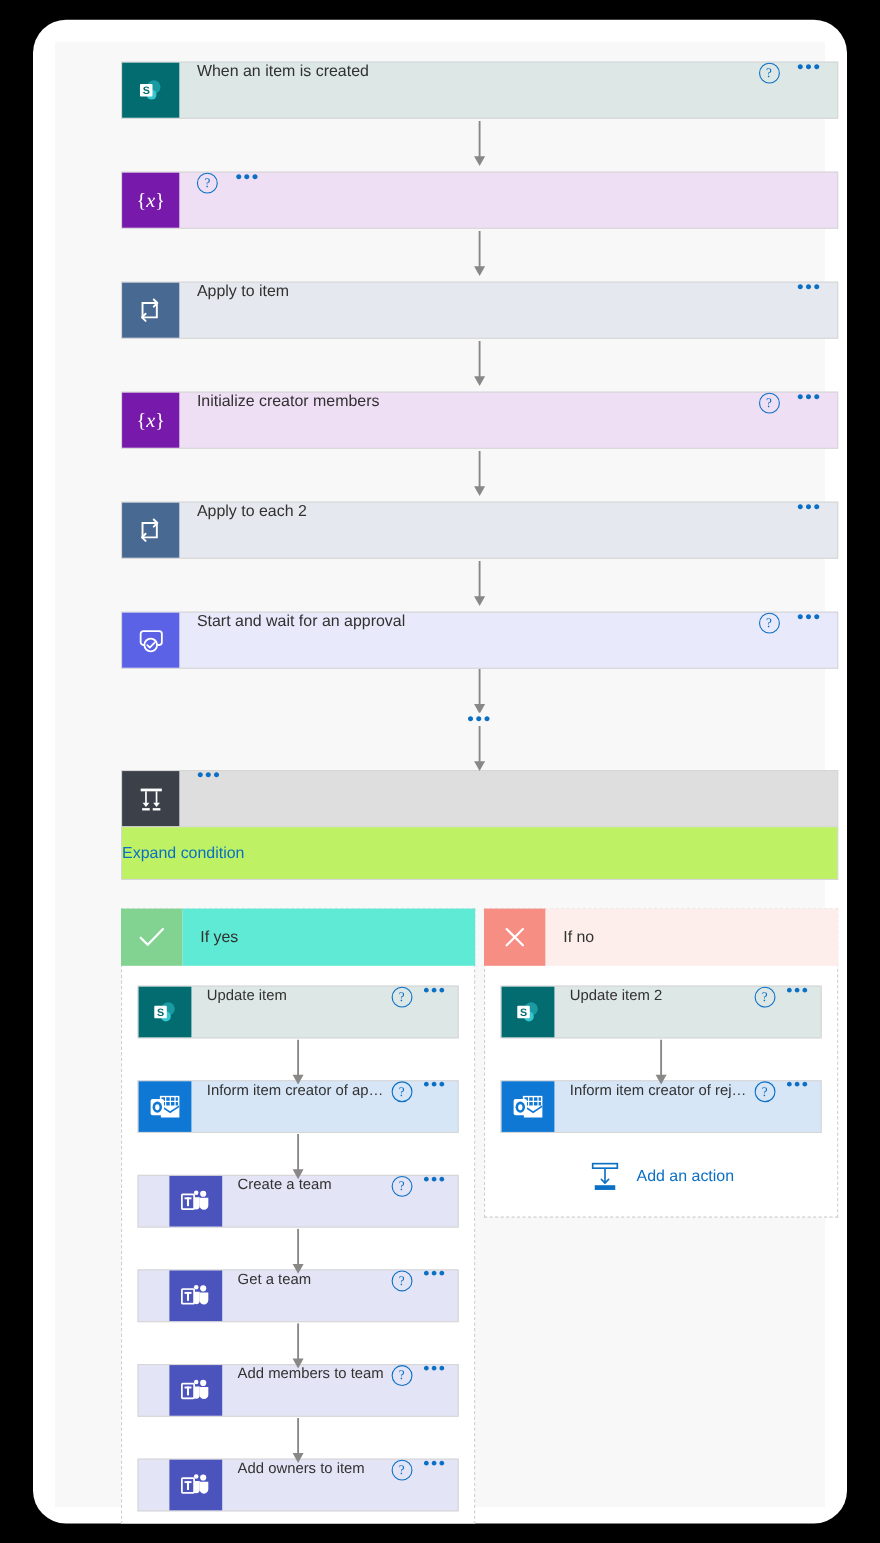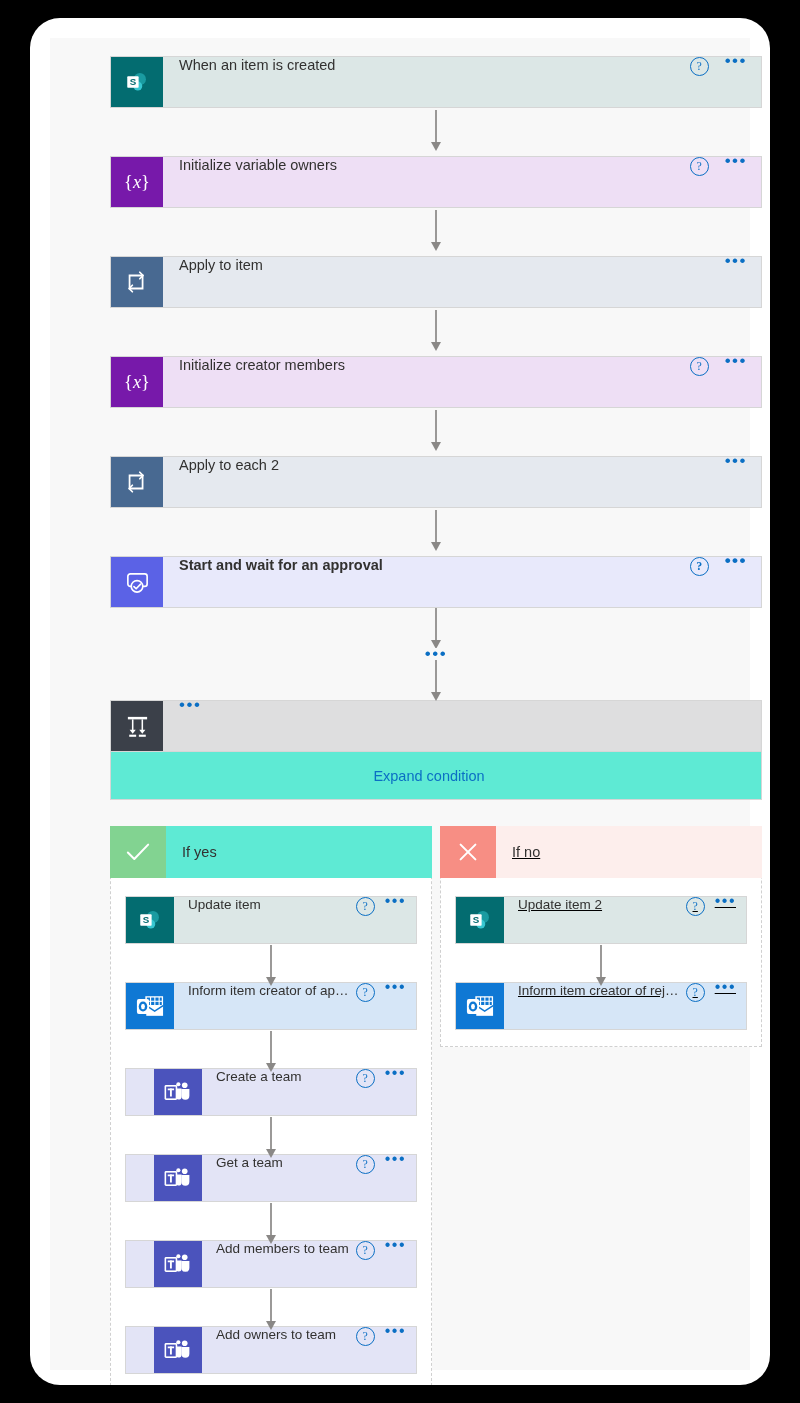--- a/index.html
+++ b/index.html
@@ -99,21 +99,21 @@
     text-align: right;
   }
 
   
   .sp   { background: #dce7e6; }
   .sp   .icon-box { background: #036c70; }
   .var  { background: #eedff5; }
   .var  .icon-box { background: #7719aa; }
   .loop { background: #e5e9ef; }
   .loop .icon-box { background: #486991; }
-  .appr { background: #e8e9fb; font-weight: bold; }
+  .appr { background: #e8e9fb; }
   .appr .icon-box { background: #5b62e6; }
   .cond { background: #dededf; }
   .cond .icon-box { background: #3b4049; }
   .otlk { background: #d6e6f7; }
   .otlk .icon-box { background: #0f78d4; }
   .team { background: #e3e4f6; padding-left: 28px; }
   .team .icon-box { background: #4b53bc; }
 
   
   .connector {
@@ -140,27 +140,27 @@
     letter-spacing: 1.6px;
     line-height: 8px;
     background: #f8f8f8;
     padding: 2px 4px;
   }
 
   
   .cond-expand {
     width: 100%;
     box-sizing: border-box;
-    background: #5eead4;
+    background: #bef264;
     border: 1px solid #d6d6d6;
     border-top: none;
     height: 48px;
     display: flex;
     align-items: center;
-    justify-content: center;
+    justify-content: flex-start;
     padding-right: 14px;
   }
   .link-blue {
     color: #0b6fc4;
     font-size: 14.5px;
     cursor: pointer;
   }
 
   
   .branches {
@@ -169,21 +169,21 @@
     margin-top: 26px;
   }
   .branch {
     background: #ffffff;
     border: 1px dashed #d0d0d0;
     box-sizing: border-box;
     padding: 0 0 16px 0;
     align-self: flex-start;
   }
   .branch.yes { width: 322px; }
-  .branch.no  { width: 322px; text-decoration: underline; }
+  .branch.no  { width: 322px; }
 
   .branch-head {
     display: flex;
     align-items: stretch;
     height: 52px;
     margin: -1px -1px 0 -1px;
   }
   .branch-head .bh-icon {
     width: 56px;
     min-width: 56px;
@@ -263,21 +263,20 @@
         </div>
         <div class="card var">
           <div class="icon-box">
             <span style="display: flex; align-items: center; justify-content: center;">
               <svg width="30" height="26" viewBox="0 0 36 28">
         <text x="18" y="21" font-family="Liberation Serif, serif" font-size="22" fill="#fff" text-anchor="middle">{<tspan font-style="italic">x</tspan>}</text>
       </svg>
             </span>
           </div>
           <div class="card-body">
-            <div class="card-title">Initialize variable owners</div>
             <div class="help-icon">?</div>
             <div class="more-icon">•••</div>
           </div>
         </div>
         <div class="connector">
           <div class="stem" style="height: 44px;">
             <span style="display: flex; align-items: center; justify-content: center;">
               <svg class="arrow-svg" width="16" height="100%" viewBox="0 0 16 44" preserveAspectRatio="none">
         <path d="M8 0v34" stroke="#8a8886" stroke-width="1.7" fill="none"></path>
         <path d="M3 32l5 9 5-9z" fill="#8a8886"></path>
@@ -596,21 +595,21 @@
         <path d="M18.6 9.2h8.6v7.4a4.3 4.3 0 01-4.3 4.3 4.3 4.3 0 01-4.3-4.3z"></path>
         <path d="M13.2 8.6h5.6v8.6a3.4 3.4 0 01-3.4 3.4 3.4 3.4 0 01-2.2-.8z"></path>
         <rect x="0.6" y="5" width="13.6" height="16" rx="1.6"></rect>
         <rect x="2.3" y="6.7" width="10.2" height="12.6" fill="#4b53bc"></rect>
         <rect x="4" y="8.7" width="6.8" height="1.9" fill="#fff"></rect>
         <rect x="6.4" y="8.7" width="2" height="8.6" fill="#fff"></rect>
       </svg>
                   </span>
                 </div>
                 <div class="card-body">
-                  <div class="card-title">Add owners to team</div>
+                  <div class="card-title">Add owners to item</div>
                   <div class="help-icon">?</div>
                   <div class="more-icon">•••</div>
                 </div>
               </div>
             </div>
           </div>
           <div class="branch no">
             <div class="branch-head">
               <div class="bh-icon">
                 <span style="display: flex; align-items: center; justify-content: center;">
@@ -671,18 +670,29 @@
         <ellipse cx="7.5" cy="13" rx="2.1" ry="2.9" fill="#fff"></ellipse>
       </svg>
                   </span>
                 </div>
                 <div class="card-body">
                   <div class="card-title">Inform item creator of rejection</div>
                   <div class="help-icon">?</div>
                   <div class="more-icon">•••</div>
                 </div>
               </div>
+              <div class="add-action">
+                <span style="display: flex; align-items: center; justify-content: center;">
+                  <svg width="30" height="28" viewBox="0 0 32 30" fill="none">
+        <rect x="4" y="2" width="24" height="4.4" fill="#fff" stroke="#0b6fc4" stroke-width="1.6"></rect>
+        <path d="M16 7v13" stroke="#0b6fc4" stroke-width="1.6"></path>
+        <path d="M12.4 17.2L16 21l3.6-3.8" stroke="#0b6fc4" stroke-width="1.6" stroke-linecap="round" stroke-linejoin="round"></path>
+        <rect x="6" y="23" width="20" height="4.6" fill="#0b6fc4"></rect>
+      </svg>
+                </span>
+                <span class="aa-label">Add an action</span>
+              </div>
             </div>
           </div>
         </div>
       </div>
   </div>
 </div>
 
 </body></html>

